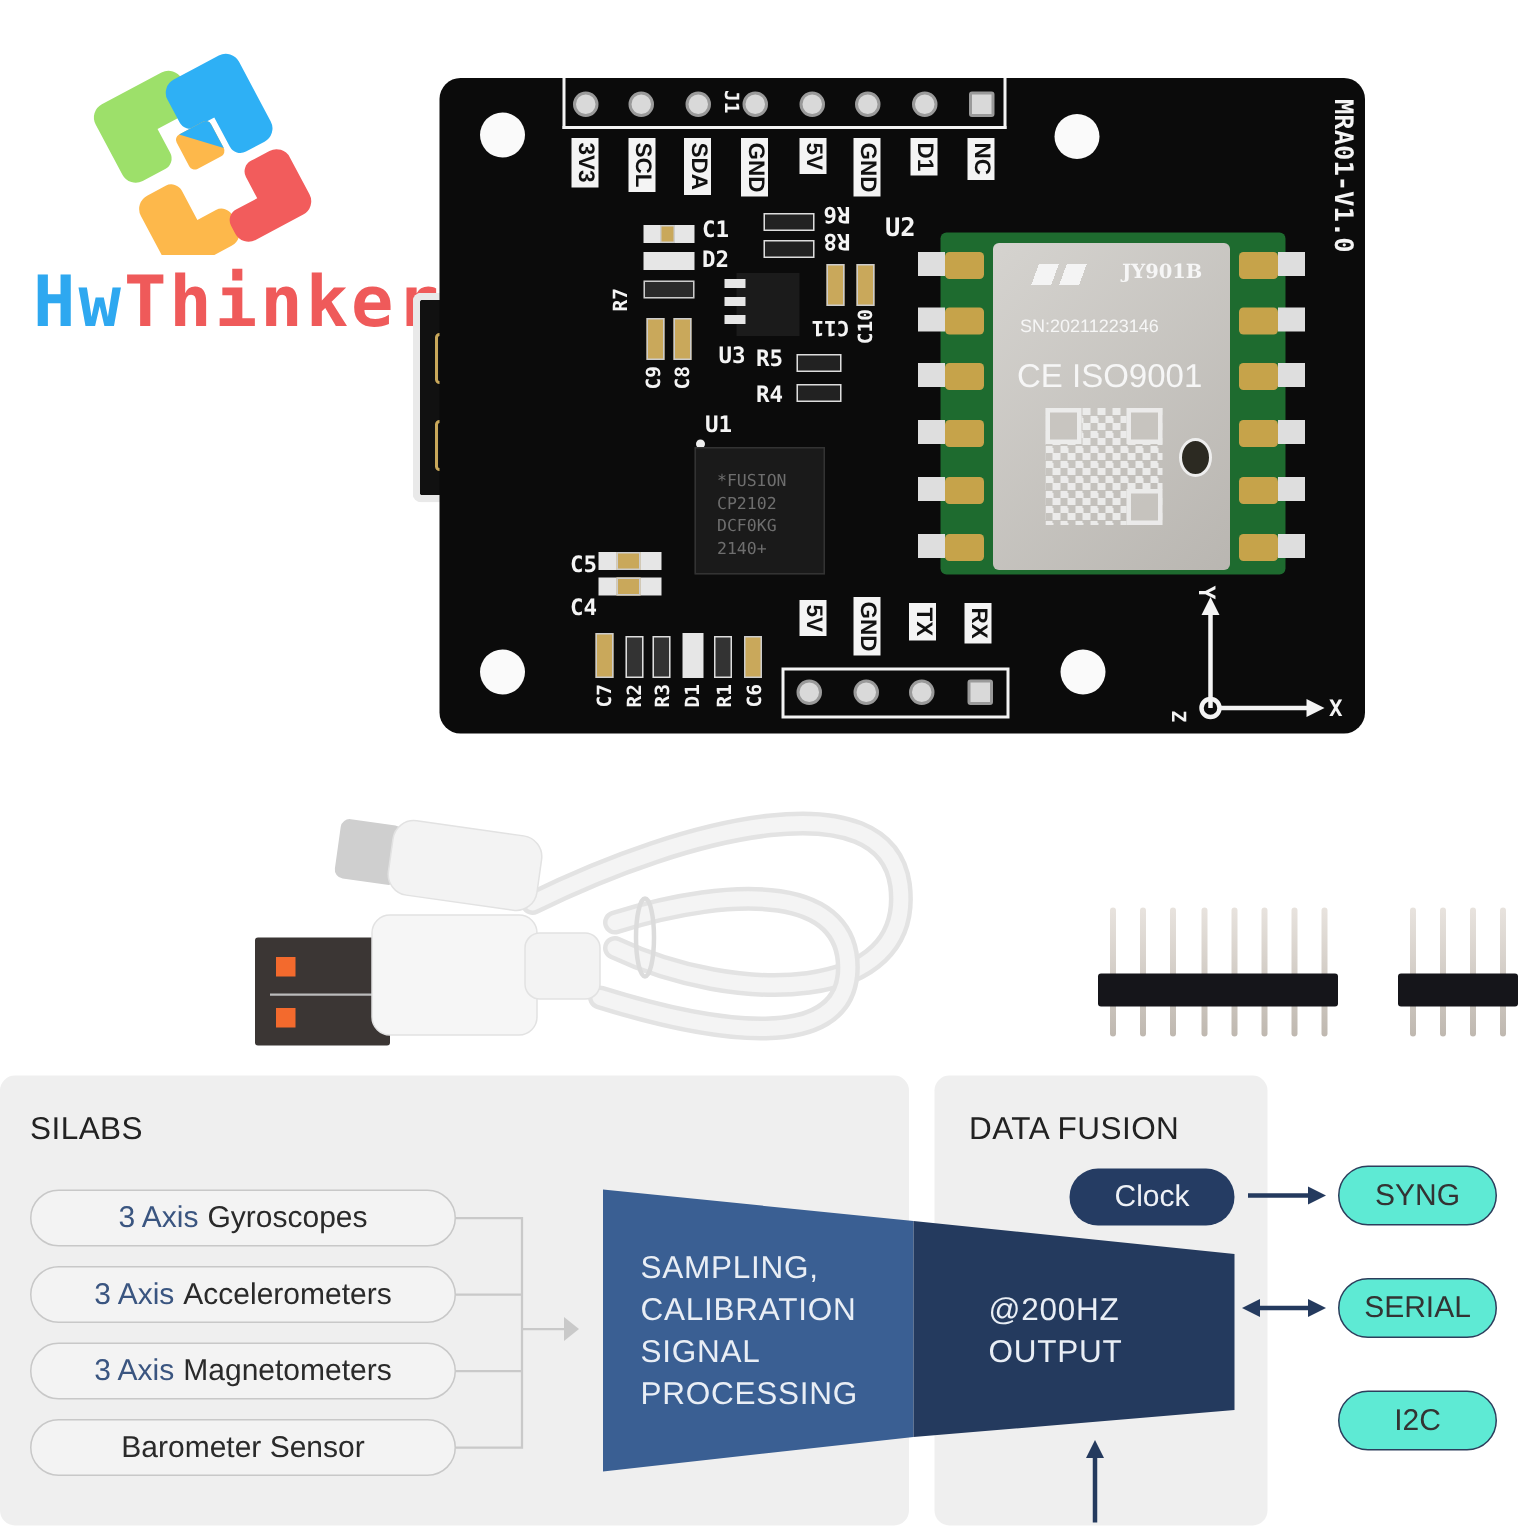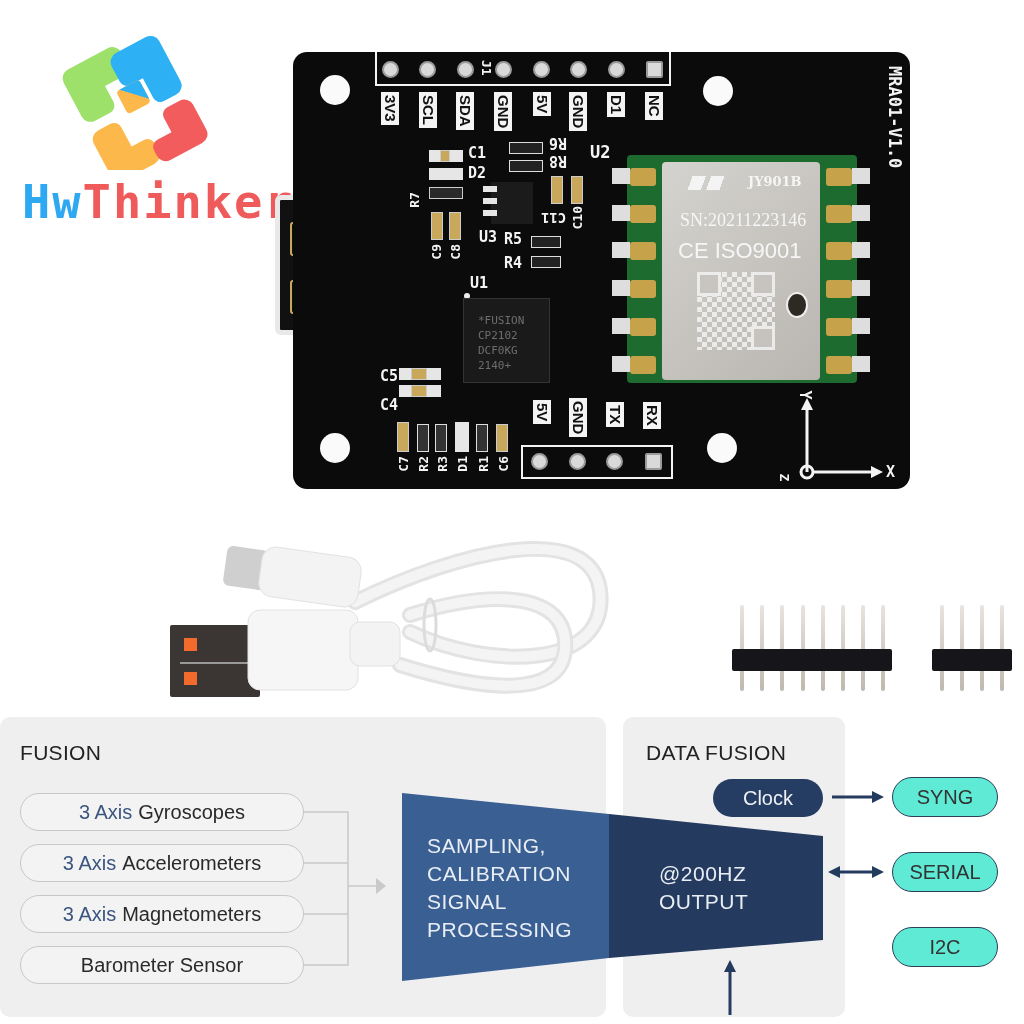--- a/index.html
+++ b/index.html
@@ -214,21 +214,21 @@
   <div class="mod-pin" style="left:826px;top:280px;"></div>
     <div class="mod-lead abs" style="left:852px;top:280px;"></div>
   <div class="mod-pin" style="left:826px;top:318px;"></div>
     <div class="mod-lead abs" style="left:852px;top:318px;"></div>
   <div class="mod-pin" style="left:826px;top:356px;"></div>
     <div class="mod-lead abs" style="left:852px;top:356px;"></div>
 </div>
 <div class="shield">
   <div class="abs" style="left:20px;top:14px;width:48px;height:14px;background:linear-gradient(110deg,transparent 20%,#f4f4f4 20% 45%,transparent 45% 55%,#f4f4f4 55% 80%,transparent 80%);"></div>
   <div class="abs" style="left:86px;top:12px;color:#f6f6f6;font-family:'DejaVu Serif',serif;font-size:13px;font-weight:bold;">JY901B</div>
-  <div class="abs" style="left:18px;top:48px;color:#f6f6f6;font-family:Liberation Serif, serif;font-size:18px;">SN:20211223146</div>
+  <div class="abs" style="left:18px;top:48px;color:#f6f6f6;font-family:Liberation Sans, sans-serif;font-size:12px;">SN:20211223146</div>
   <div class="abs" style="left:16px;top:76px;color:#f6f6f6;font-size:22px;">CE ISO9001</div>
   <div class="abs" style="left:35px;top:110px;width:78px;height:78px;background:
       repeating-conic-gradient(#f3f3f3 0 25%,transparent 0 50%) 0 0/10px 10px;opacity:0.85;">
     <div class="abs" style="left:0;top:0;width:18px;height:18px;border:3px solid #f3f3f3;background:#c8c5c0;"></div>
     <div class="abs" style="right:0;top:0;width:18px;height:18px;border:3px solid #f3f3f3;background:#c8c5c0;"></div>
     <div class="abs" style="right:0;bottom:0;width:18px;height:18px;border:3px solid #f3f3f3;background:#c8c5c0;"></div>
   </div>
   <div class="abs" style="left:124px;top:130px;width:18px;height:22px;border-radius:50%;background:#2c2a22;border:2px solid #eee;"></div>
 </div>
 
@@ -267,21 +267,21 @@
 </div>
 <div>
   <div class="pinpin" style="left:940px;top:605px;height:86px;"></div>
   <div class="pinpin" style="left:960px;top:605px;height:86px;"></div>
   <div class="pinpin" style="left:980px;top:605px;height:86px;"></div>
   <div class="pinpin" style="left:1000px;top:605px;height:86px;"></div>
   <div class="pinhdr" style="left:932px;top:649px;width:80px;"></div>
 </div>
 
 <div class="panel" style="left:0;top:717px;width:606px;height:300px;">
-  <div class="panel-title" style="left:20px;top:24px;">FUSION</div>
+  <div class="panel-title" style="left:20px;top:24px;">SILABS</div>
 </div>
 
 <div class="pill" style="left:20px;top:793px;width:284px;">
   <span class="ax">3 Axis</span>
     <span class="sp"></span>
     <span>Gyroscopes</span>
 </div>
 <div class="pill" style="left:20px;top:844px;width:284px;">
   <span class="ax">3 Axis</span>
     <span class="sp"></span>

